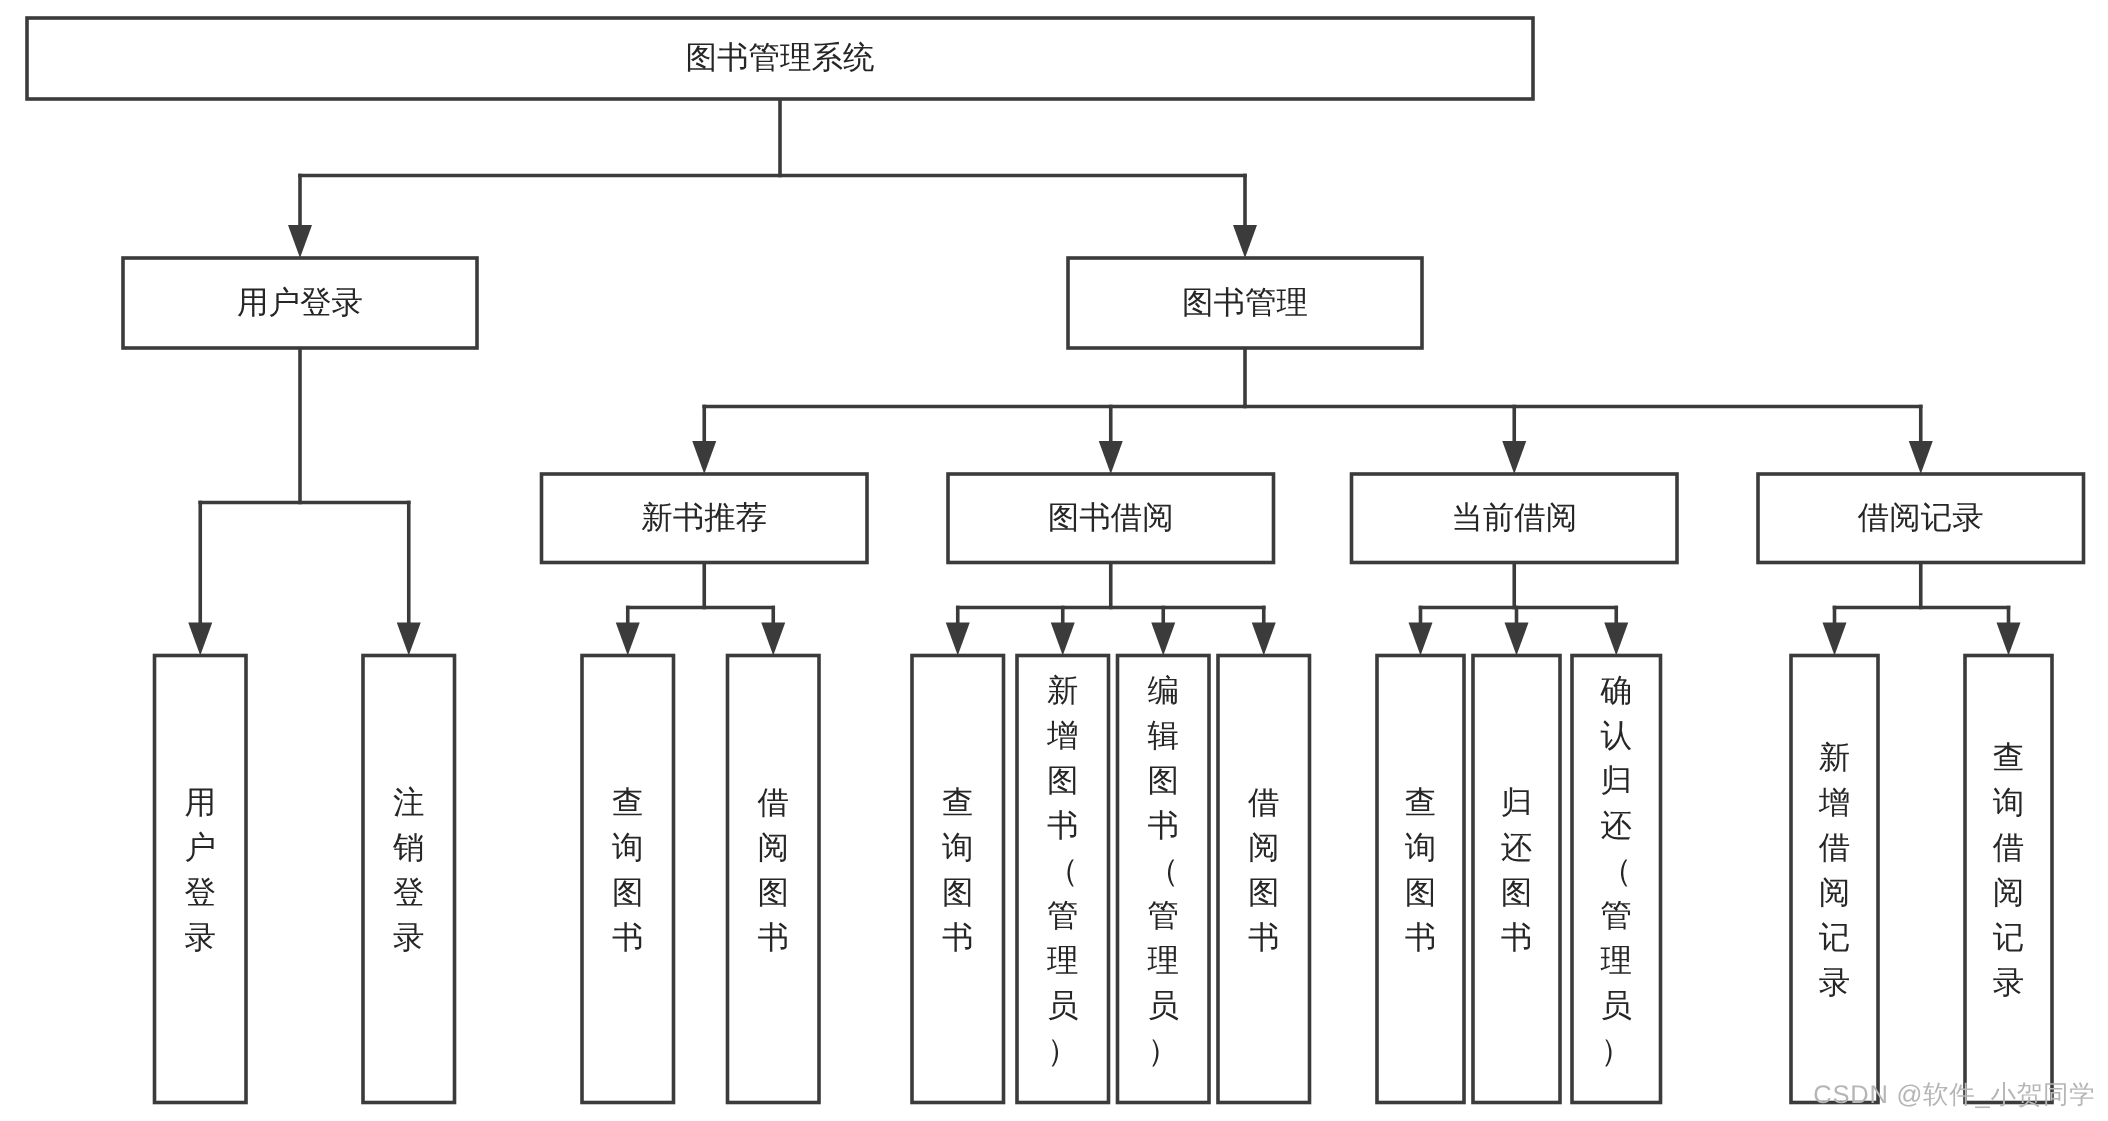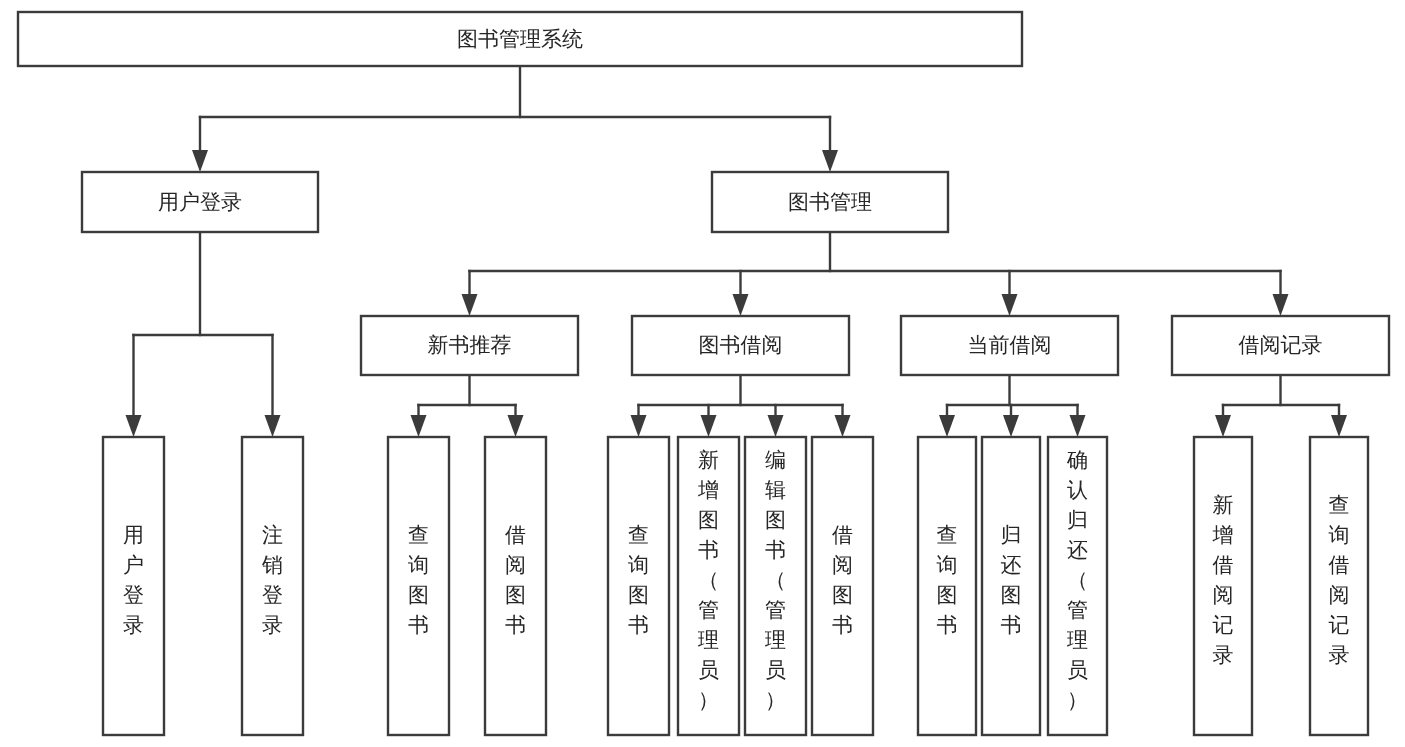--- a/index.html
+++ b/index.html
@@ -216,13 +216,14 @@
         <g>
           <rect class="node-box" x="1194" y="437" width="58" height="298"></rect>
           <text class="node-label-vertical" x="1223" y="512"><tspan x="1223" dy="0">新</tspan><tspan x="1223" dy="30">增</tspan><tspan x="1223" dy="30">借</tspan><tspan x="1223" dy="30">阅</tspan><tspan x="1223" dy="30">记</tspan><tspan x="1223" dy="30">录</tspan></text>
         </g>
         <g>
           <rect class="node-box" x="1310" y="437" width="58" height="298"></rect>
           <text class="node-label-vertical" x="1339" y="512"><tspan x="1339" dy="0">查</tspan><tspan x="1339" dy="30">询</tspan><tspan x="1339" dy="30">借</tspan><tspan x="1339" dy="30">阅</tspan><tspan x="1339" dy="30">记</tspan><tspan x="1339" dy="30">录</tspan></text>
         </g>
       </g>
   </svg>
+  <div class="watermark-text">CSDN @软件_小贺同学</div>
 </div>
 
 </body></html>

